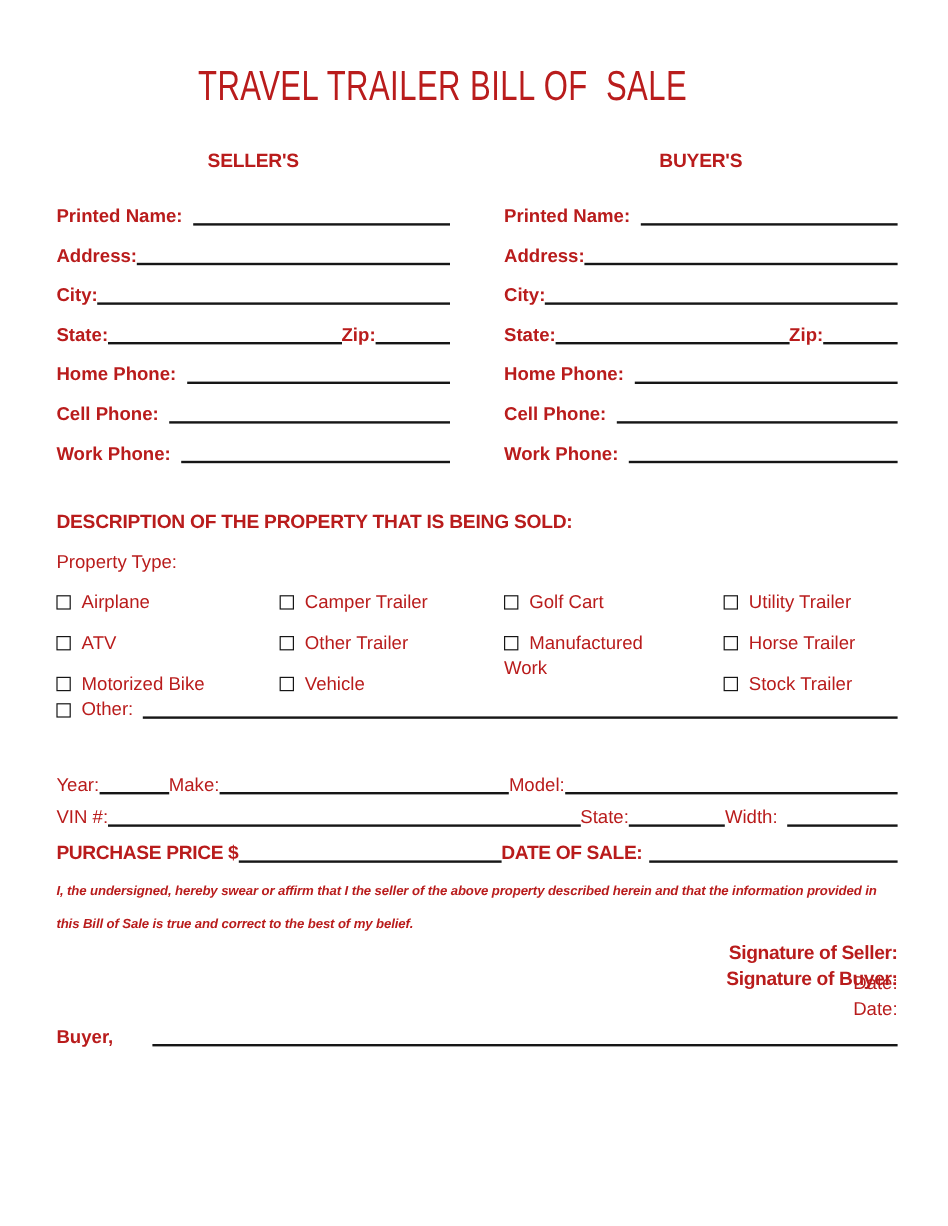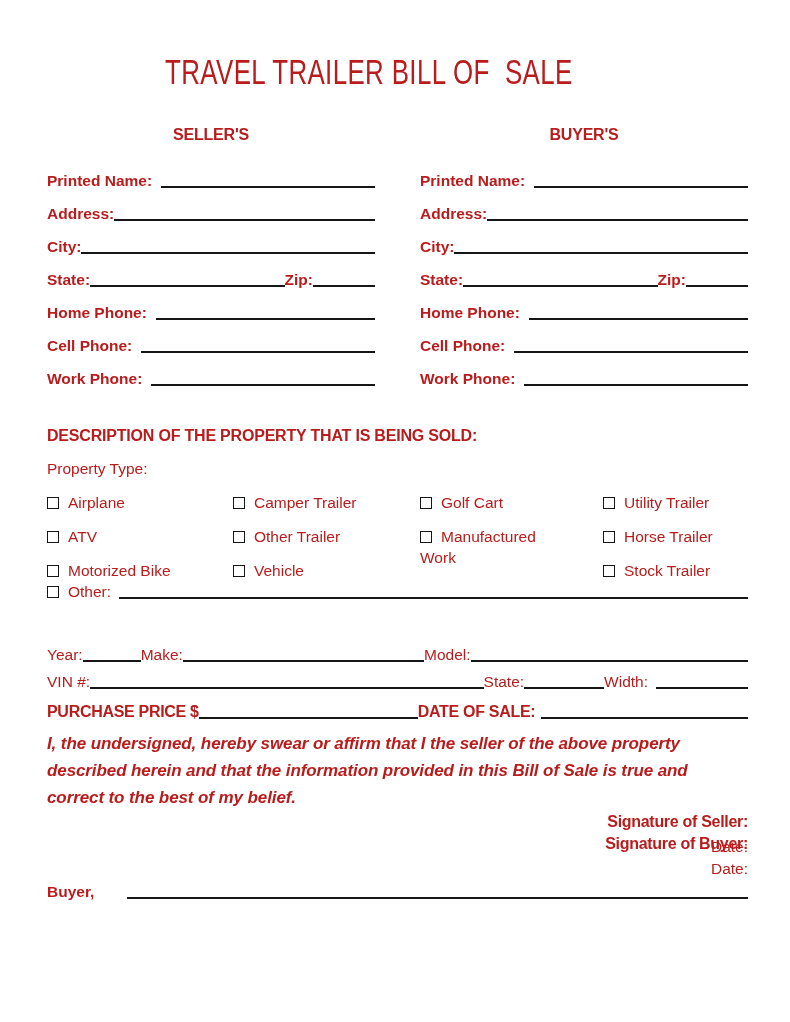--- a/index.html
+++ b/index.html
@@ -40,21 +40,21 @@
   .modelline { flex:1.15 1 0; }
   .vinline { flex:1 1 0; }
   .lengthline { flex:0 0 80px; }
   .widthline { flex:0 0 92px; margin-left:8px; }
   .price-row { height:30px; }
   .boldlab { font-weight:700; font-size:16px; letter-spacing:-0.3px; line-height:21px; }
   .priceline { flex:1.06 1 0; }
   .saleline { flex:1 1 0; margin-left:6px; }
   
   .affirm {
-    margin:8px 0 0; max-width:706px; font-size:17px; font-weight:700; font-style:italic;
+    margin:8px 0 0; max-width:706px; font-size:11px; font-weight:700; font-style:italic;
     line-height:27px; letter-spacing:-0.1px;
   }
   
   .sig-row { display:flex; align-items:flex-end;flex-direction:column; }
   .sig-row.s1 { height:22px; }
   .sig-row.s2 { height:35px;align-items:flex-end; }
   .loc-row { display:flex; align-items:flex-end; height:34px; font-size:15.5px;gap:25px; }
   .datelab { font-size:15.5px; line-height:20px; }
   .dateline { flex:0 0 150px; }
   .sigline { flex:1 1 auto; }

